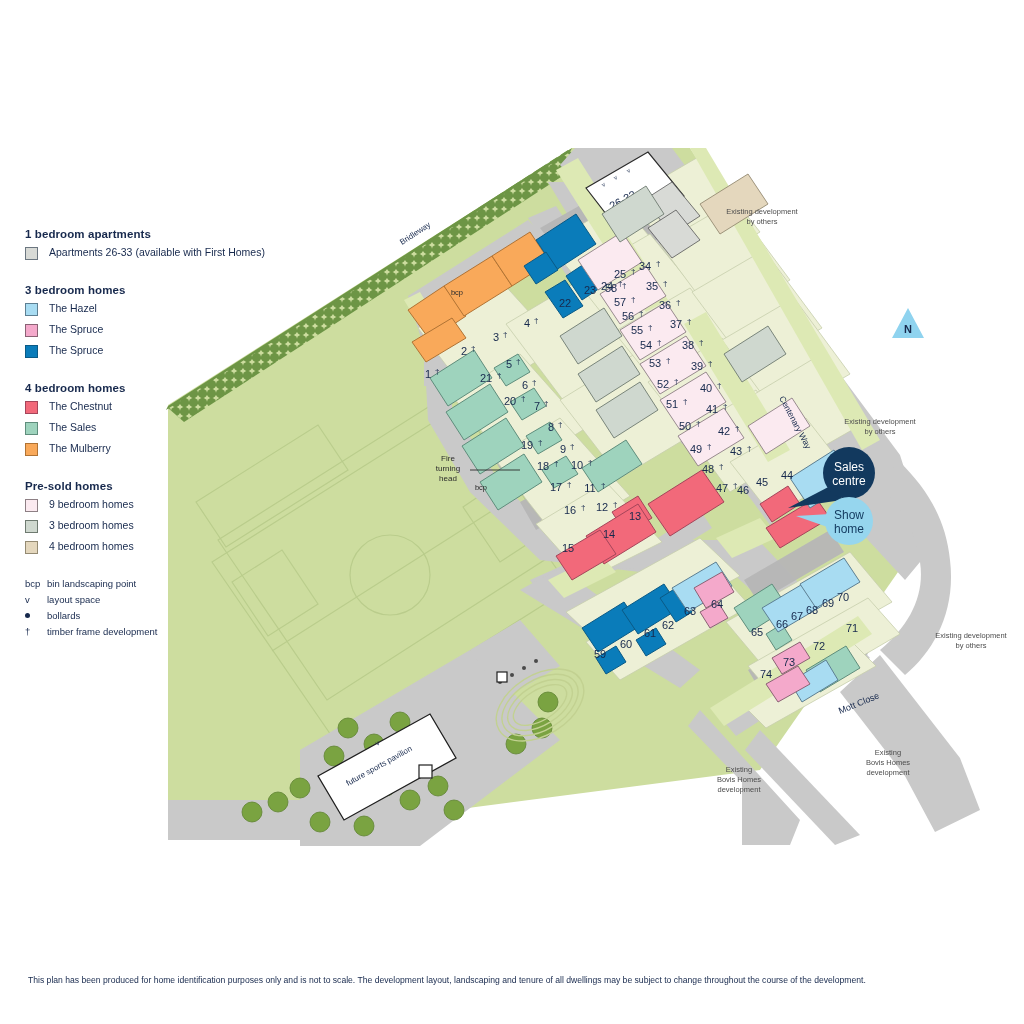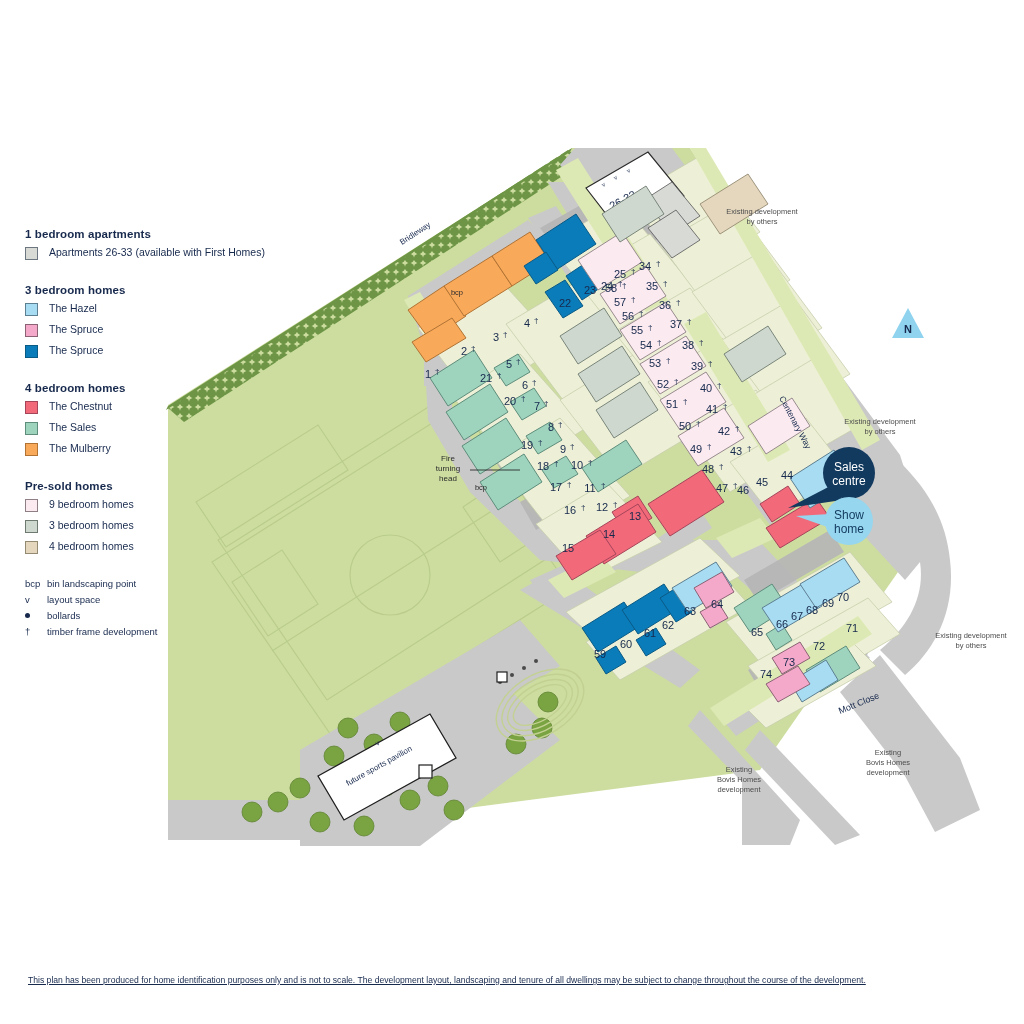--- a/index.html
+++ b/index.html
@@ -22,21 +22,21 @@
   #map{position:absolute;left:0;top:110px;width:1024px;height:760px;}
   #map svg{display:block;}
 
   .mono-lab{font-family:"Liberation Sans",sans-serif;fill:#17294d;}
 
   
   .callout-txt{font-family:"Liberation Sans",sans-serif;fill:#ffffff;font-size:12px;}
   .callout-txt2{font-family:"Liberation Sans",sans-serif;fill:#12395e;font-size:12px;}
 
   
-  #footer{position:absolute;left:28px;top:973px;width:960px;font-size:8.6px;line-height:1.75;color:#17294d;text-decoration:underline;}
+  #footer{position:absolute;left:28px;top:973px;width:960px;font-size:8.6px;line-height:1.75;color:#17294d;}
 
   .nlabel{font-size:11px;font-weight:bold;fill:#17294d;}
 </style>
 </head>
 <body>
 
 <div id="page">
 
   <div id="legend">
 

